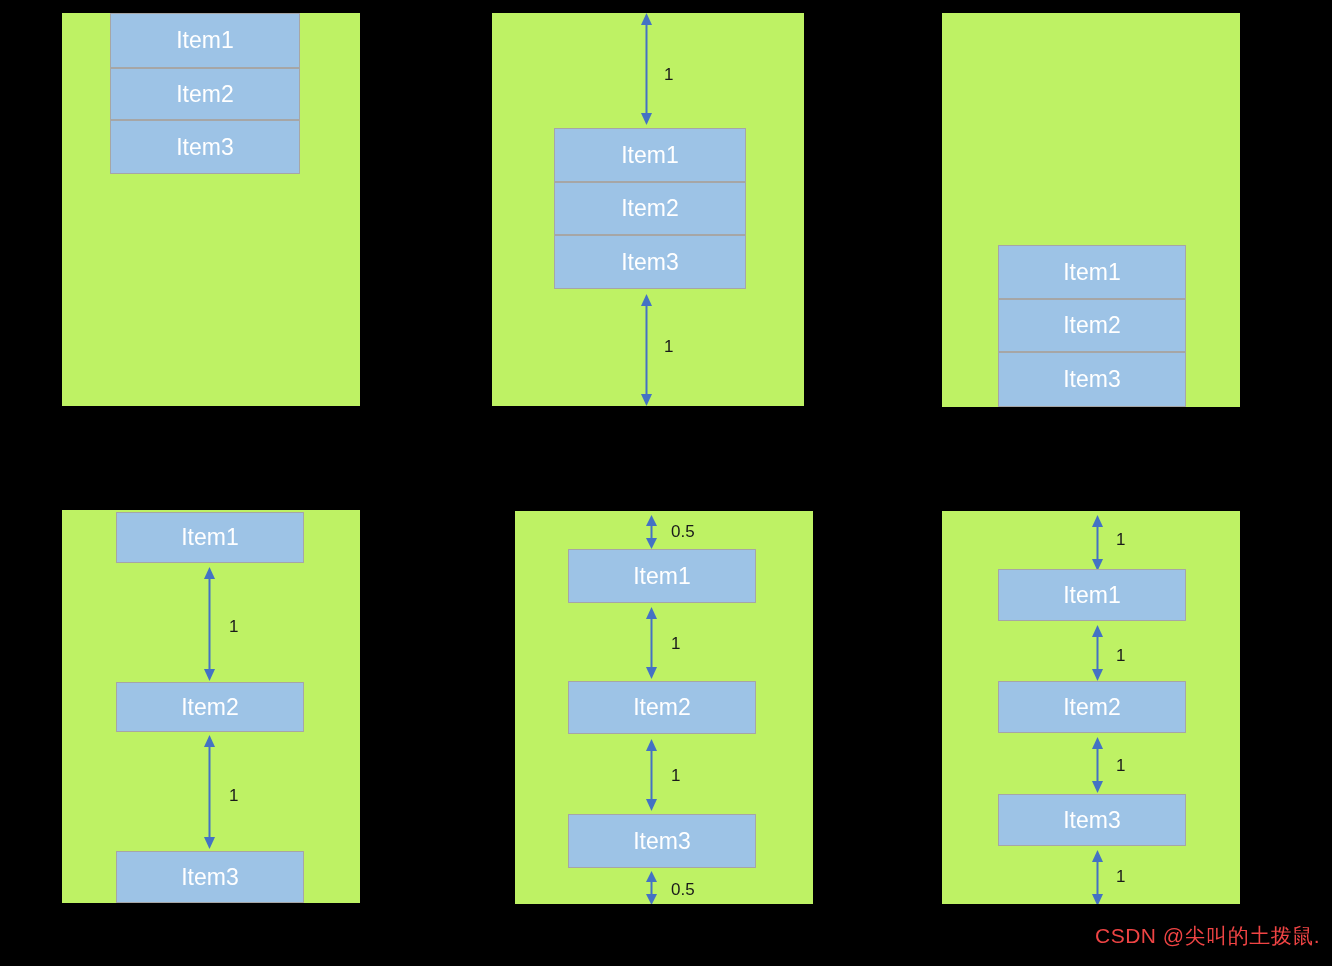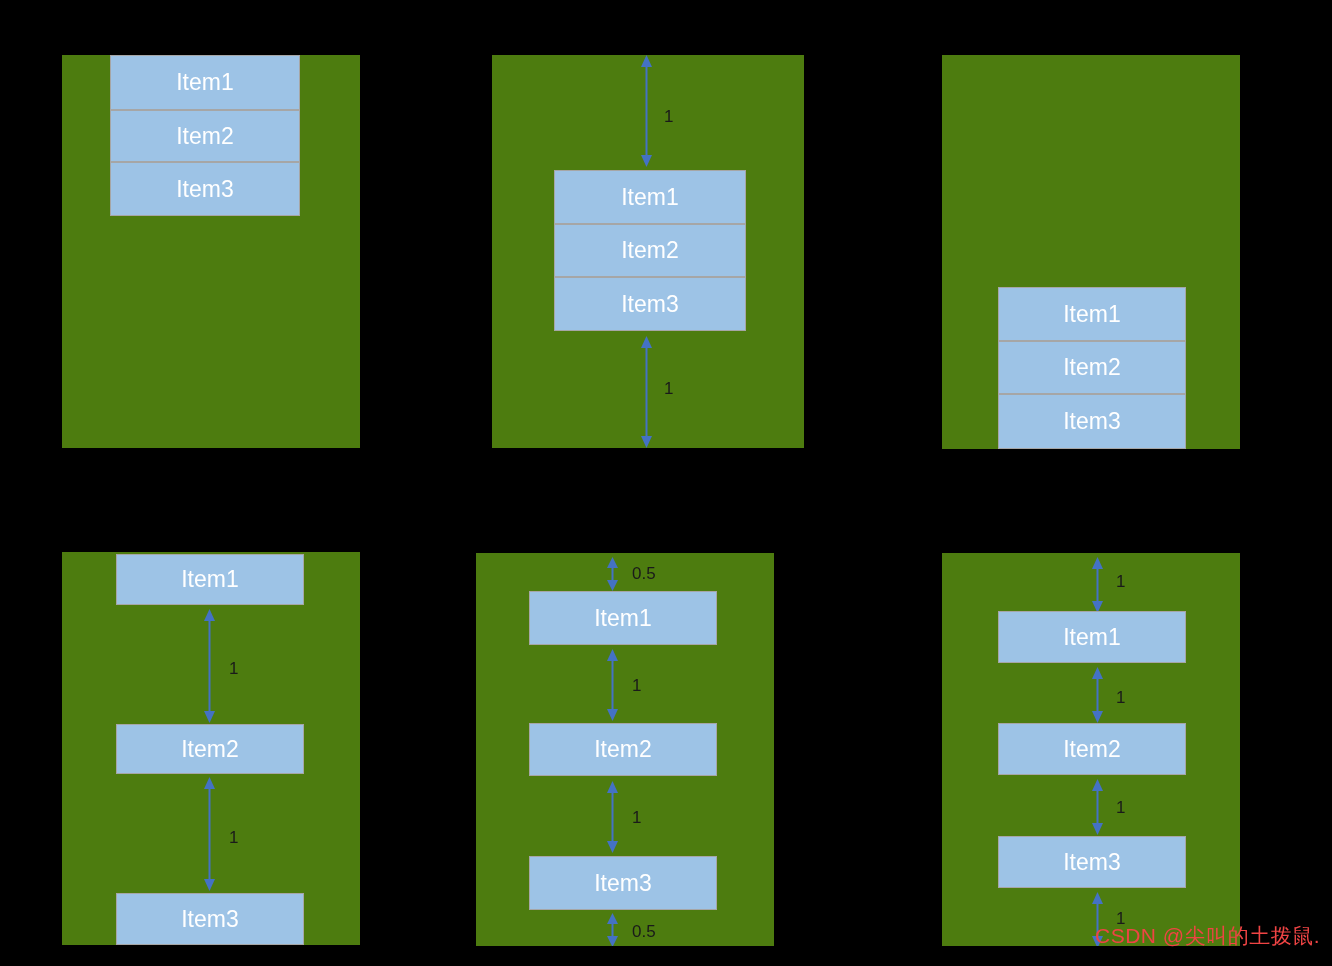--- a/index.html
+++ b/index.html
@@ -9,23 +9,22 @@
   }
   body {
     width: 1332px;
     height: 966px;
     position: relative;
     font-family: "Liberation Sans", sans-serif;
     overflow: hidden;
   }
   .panel {
     position: absolute;
-    background: #4d7c0f;
+    background: #bef264;
     overflow: hidden;
-    margin-top: 42px;
   }
   .item {
     position: absolute;
     background: #9DC3E6;
     border: 1px solid #A6A6A6;
     box-sizing: border-box;
     color: #FFFFFF;
     font-size: 23px;
     display: flex;
     align-items: center;
@@ -114,21 +113,21 @@
       <line x1="6.5" y1="6" x2="6.5" y2="108" stroke="#4472C4" stroke-width="2"></line>
       <polygon points="6.5,0 12,12 1,12" fill="#4472C4"></polygon>
       <polygon points="6.5,114 12,102 1,102" fill="#4472C4"></polygon>
     </svg>
   </div>
   <div class="gap-label" style="left:167px; top:277px;">1</div>
 
   <div class="item" style="left:54px; top:341px; width:188px; height:52px;">Item3</div>
 </div>
 
-<div class="panel" style="left:476px; top:511px; width:298px; height:393px;">
+<div class="panel" style="left:515px; top:511px; width:298px; height:393px;">
 
   <div class="arrow" style="left:130px; top:4px; height:34px;">
     <svg width="13" height="34" viewBox="0 0 13 34">
       <line x1="6.5" y1="6" x2="6.5" y2="28" stroke="#4472C4" stroke-width="2"></line>
       <polygon points="6.5,0 12,11 1,11" fill="#4472C4"></polygon>
       <polygon points="6.5,34 12,23 1,23" fill="#4472C4"></polygon>
     </svg>
   </div>
   <div class="gap-label" style="left:156px; top:12px;">0.5</div>
 

